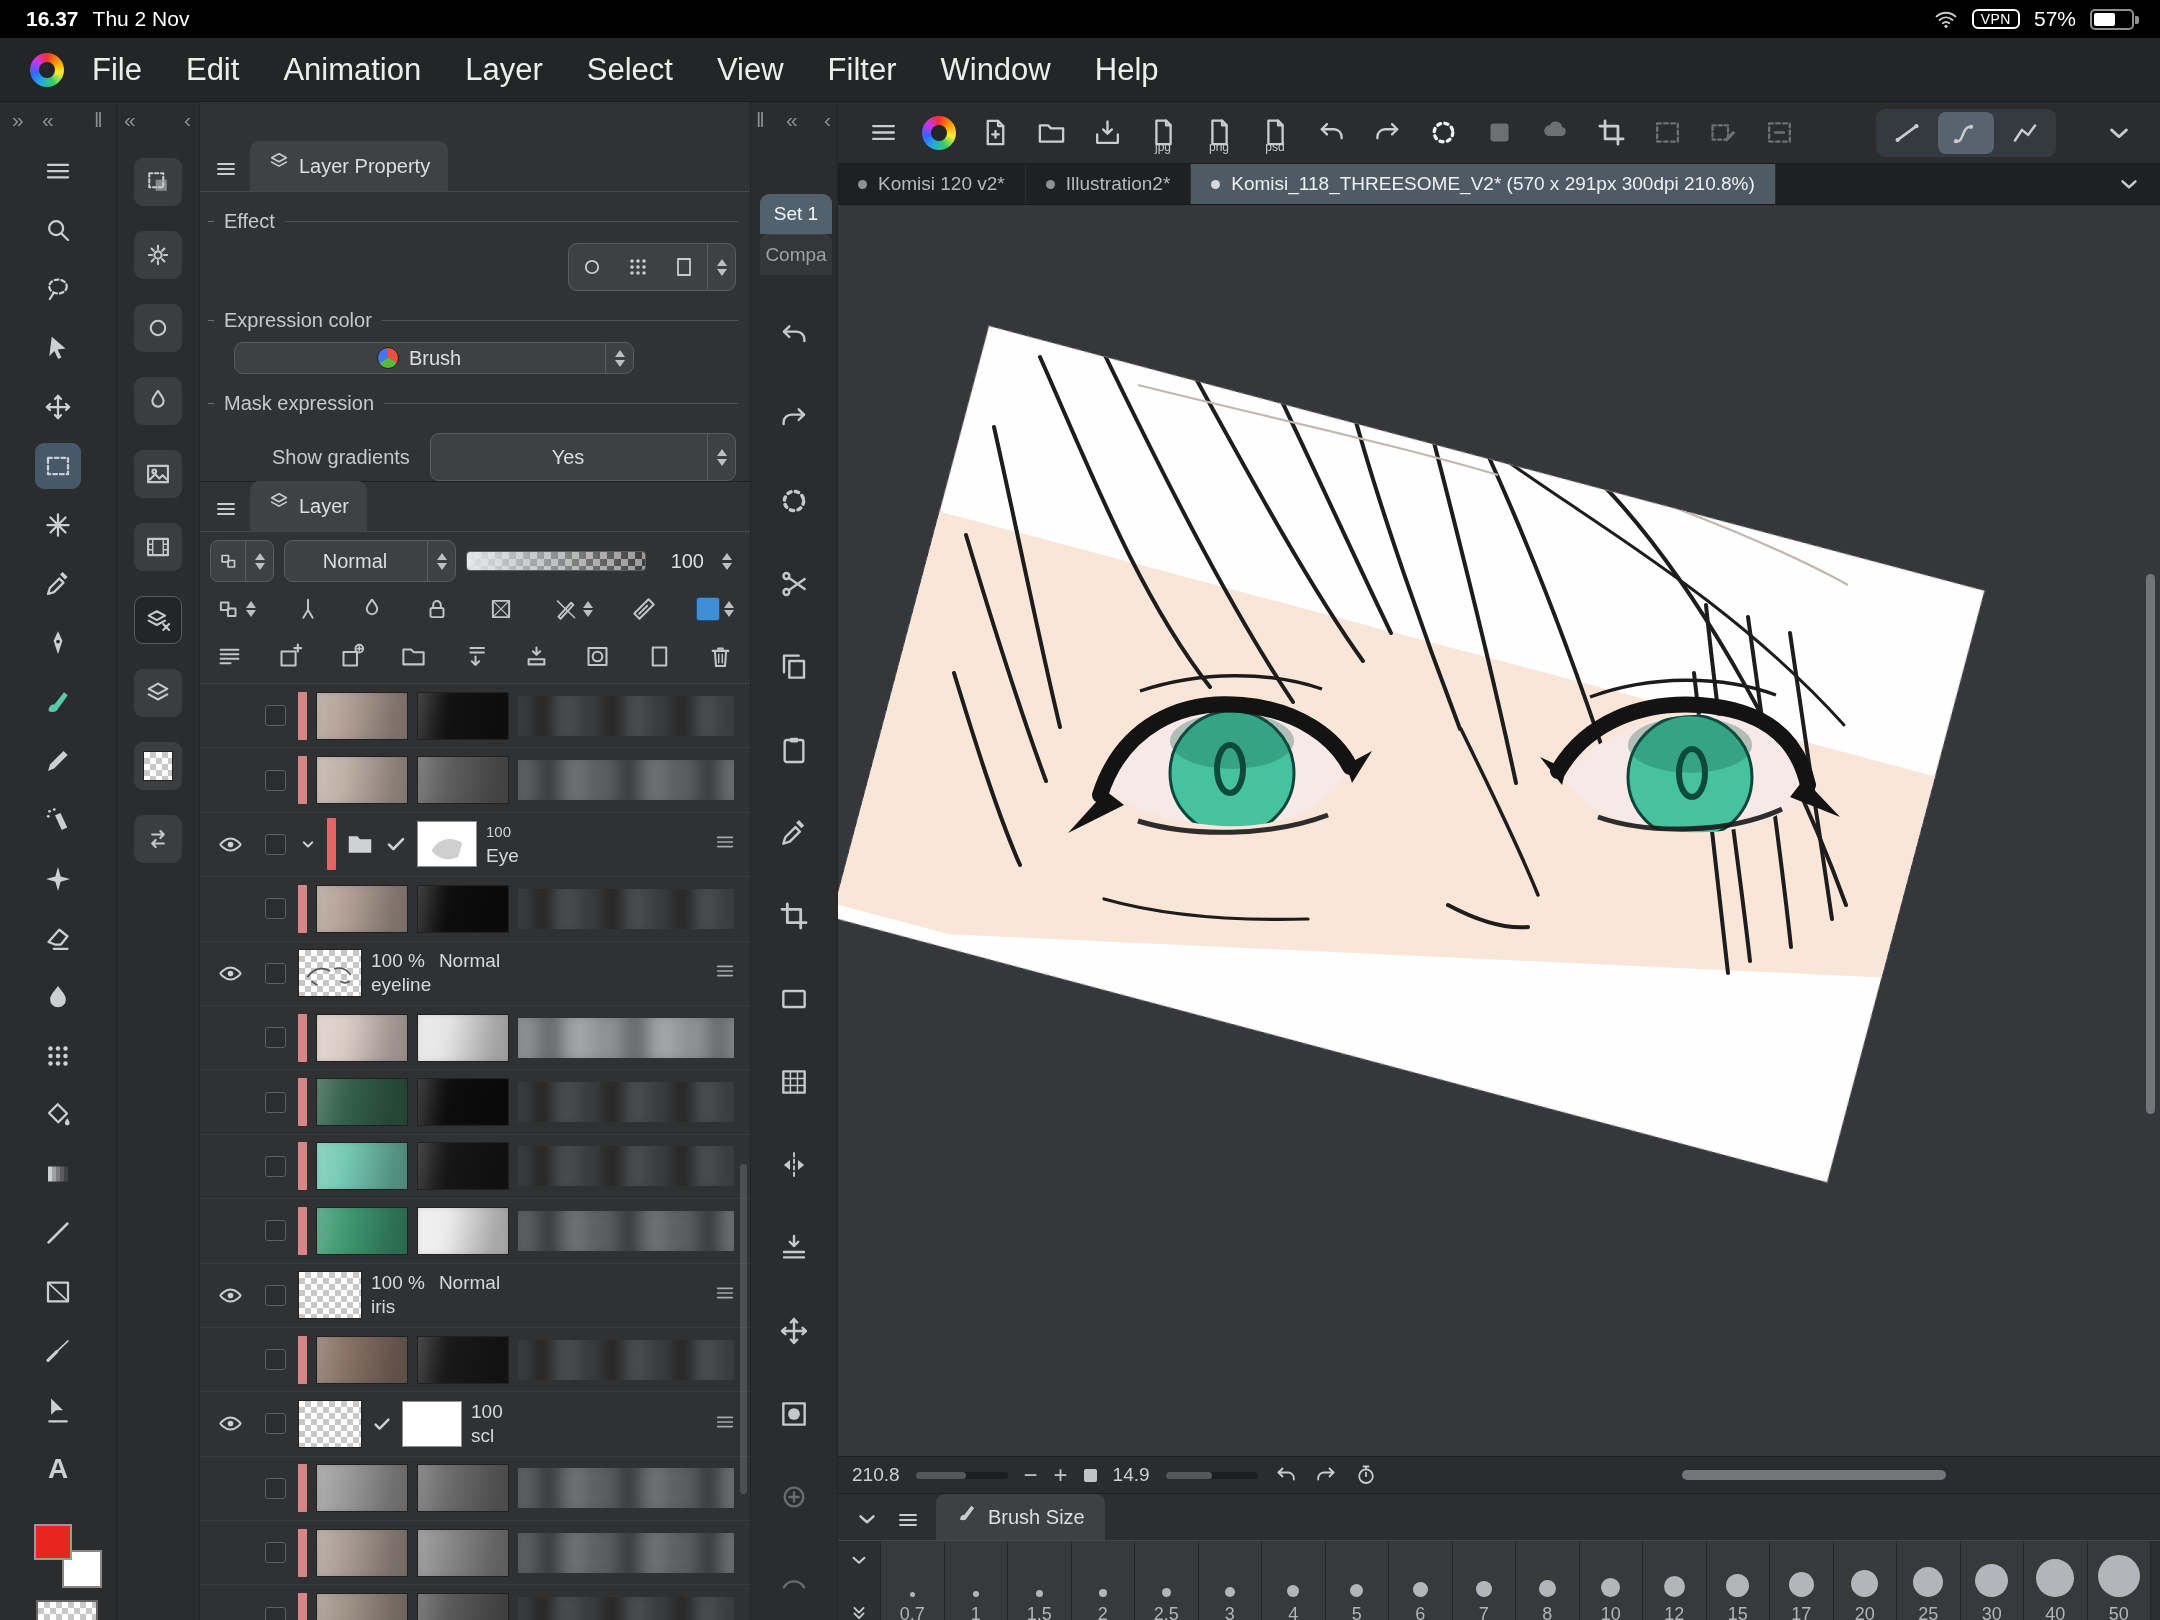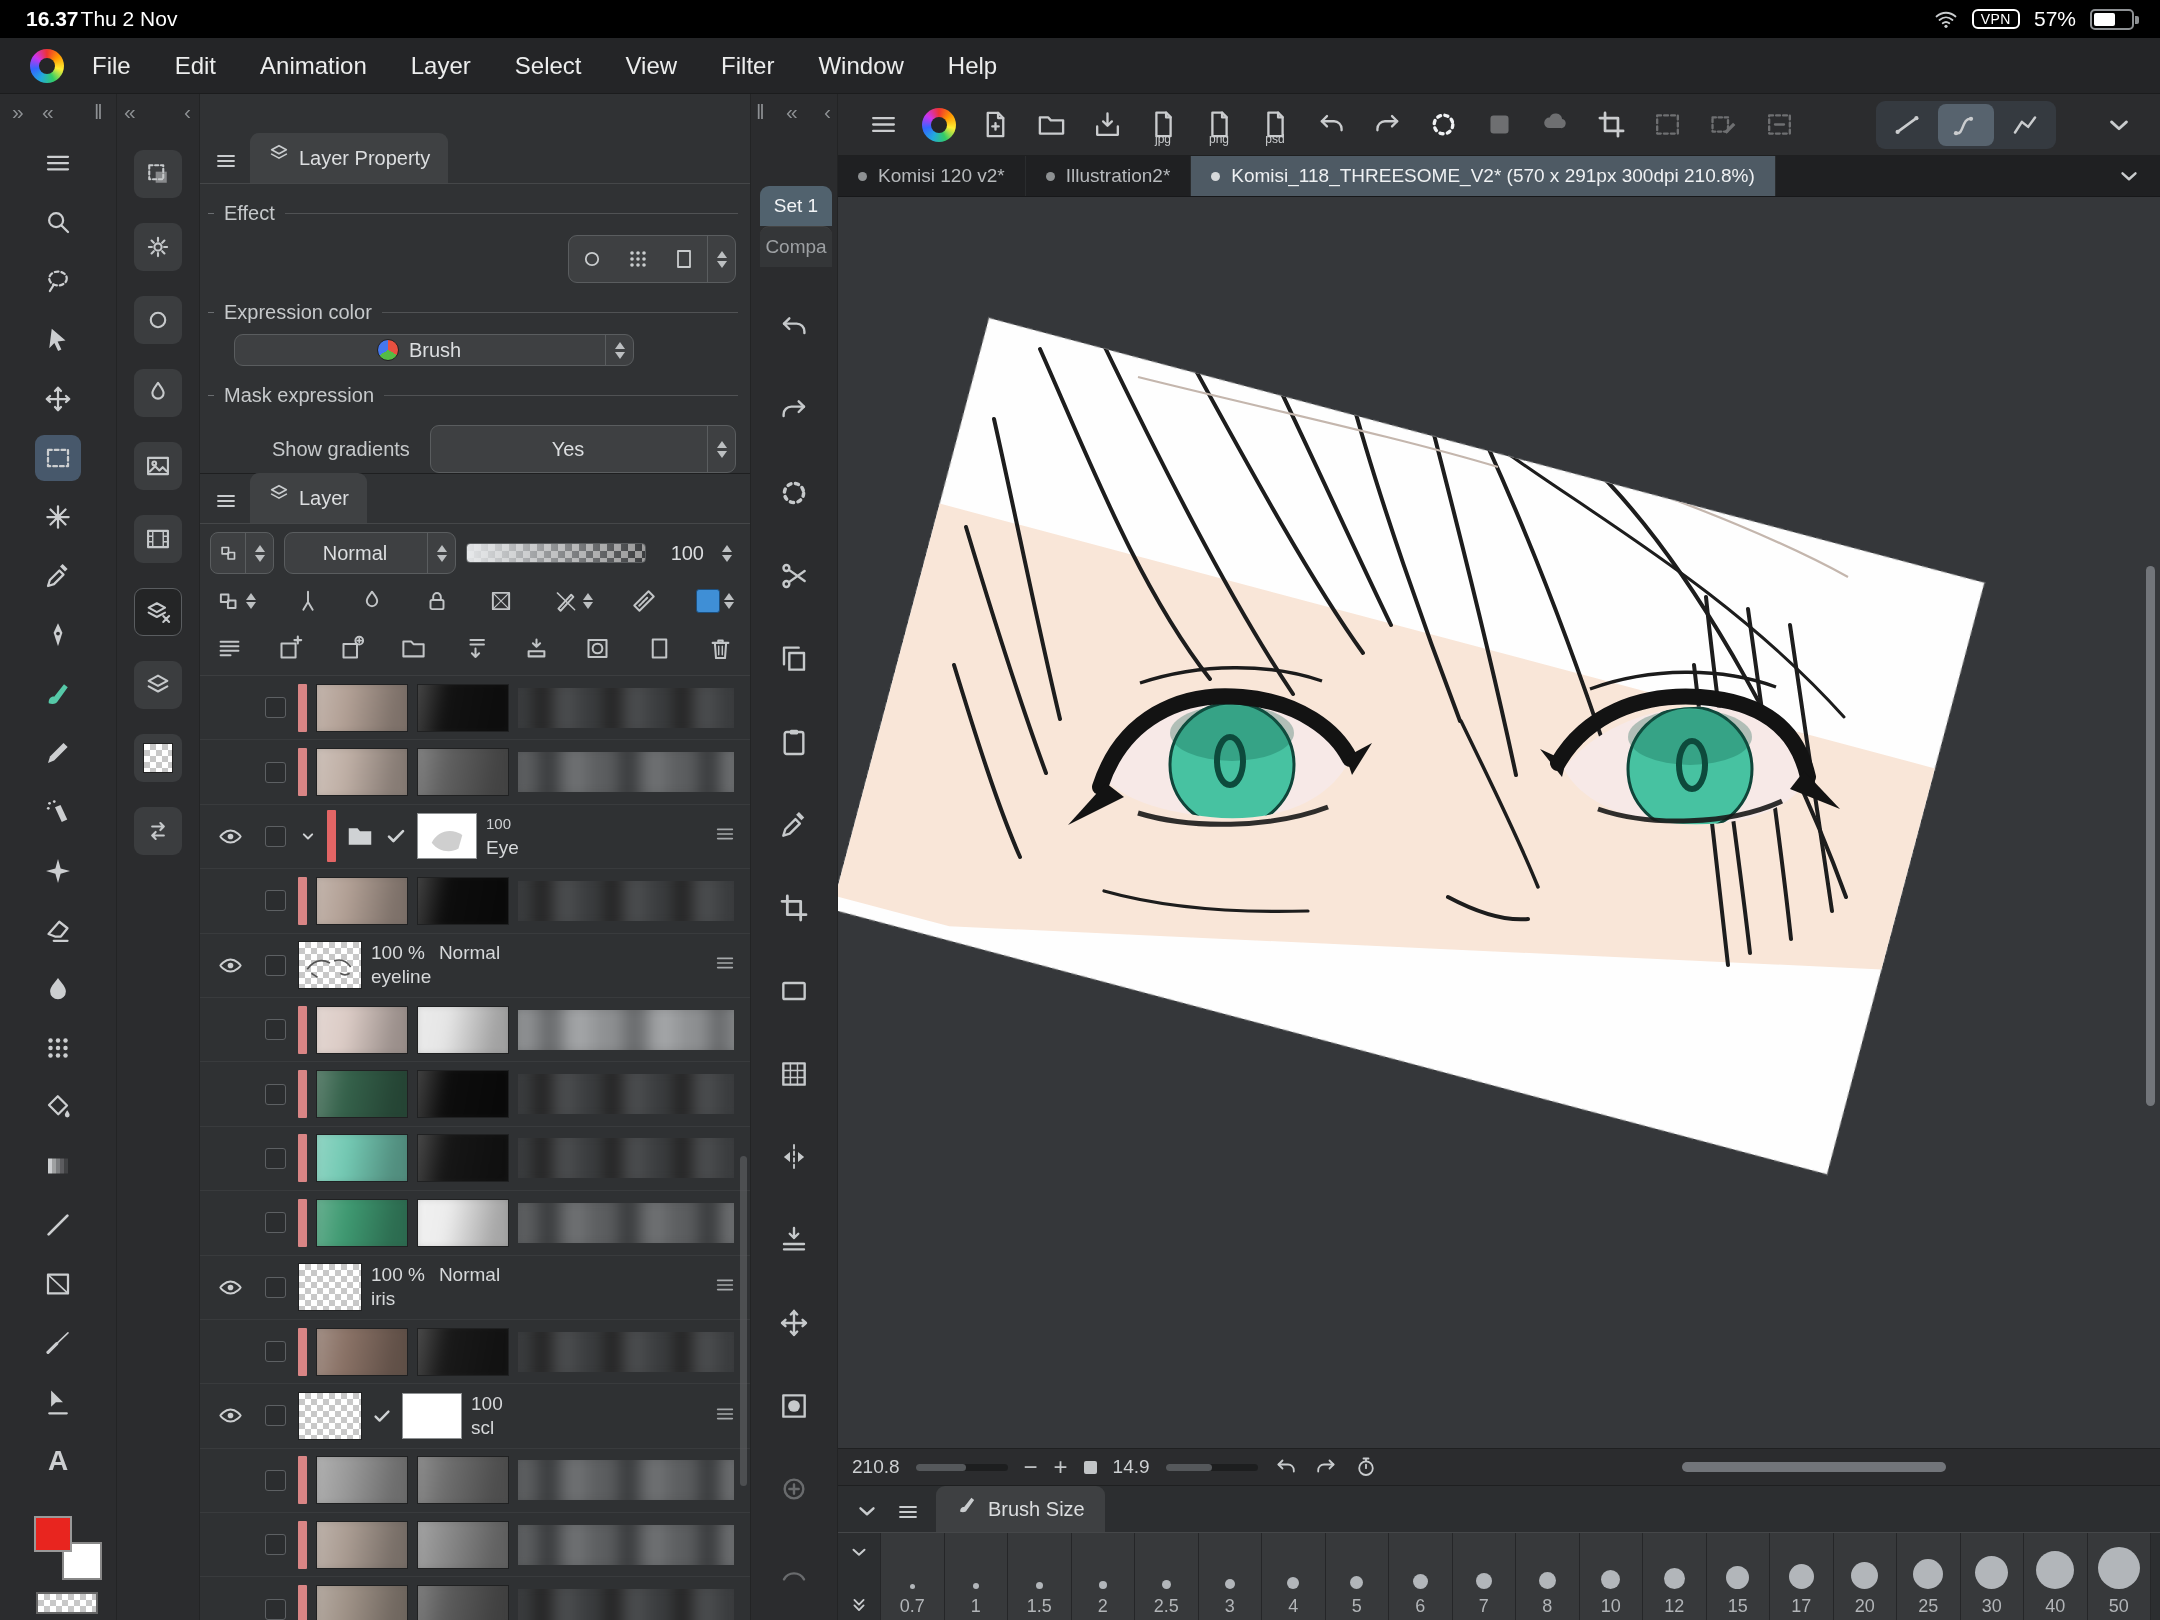--- a/index.html
+++ b/index.html
@@ -4,30 +4,30 @@
 <style>
 *{margin:0;padding:0;box-sizing:border-box}
 html,body{background:#000}
 #app{width:2160px;height:1620px;position:relative;overflow:hidden;background:#2b2c2e;
      font-family:"Liberation Sans",sans-serif;color:#d4d7d9}
 .ic{display:inline-flex;align-items:center;justify-content:center;color:#c9ccce}
 .ic svg{display:block}
 
 
 #status{height:38px;background:#000;display:flex;align-items:center;padding:0 26px;color:#fff;font-size:21px}
-#status .left{display:flex;gap:2px;align-items:baseline}
+#status .left{display:flex;gap:14px;align-items:baseline}
 #status .time{font-weight:bold}
 #status .right{margin-left:auto;display:flex;align-items:center;gap:14px}
 .vpn{border:2px solid #fff;border-radius:6px;font-size:14px;font-weight:normal;padding:0 7px;letter-spacing:.5px}
 .battery{width:44px;height:21px;border:2px solid #8e9194;border-radius:5px;position:relative;padding:2px}
 .battery i{display:block;height:100%;background:#fff;border-radius:2px}
 .battery:after{content:"";position:absolute;right:-7px;top:5px;width:4px;height:8px;background:#8e9194;border-radius:0 2px 2px 0}
 
 
-#menubar{height:56px;background:#242527;display:flex;align-items:center;padding-left:30px;font-size:24px;color:#eceded;border-bottom:1px solid #1b1c1d;gap:6px}
+#menubar{height:64px;background:#242527;display:flex;align-items:center;padding-left:30px;font-size:31px;color:#eceded;border-bottom:1px solid #1b1c1d;gap:6px}
 .logo-swirl{width:34px;height:34px;border-radius:50%;background:conic-gradient(#e33,#f90,#fe3,#3c6,#2ad,#36f,#c3e,#e33);position:relative;display:inline-block}
 .logo-swirl:after{content:"";position:absolute;inset:9px;border-radius:50%;background:#242527}
 .menu-item{padding:8px 22px;cursor:default}
 
 
 #body{display:flex;height:1530px;position:relative}
 .mg{position:absolute;top:6px;font-size:21px;color:#8d9093;z-index:5}
 
 #left-tools{width:117px;border-right:1px solid #232425;position:relative;padding-top:46px;background:#2b2c2e}
 #toolStack{display:flex;flex-direction:column;align-items:center;gap:13px}

